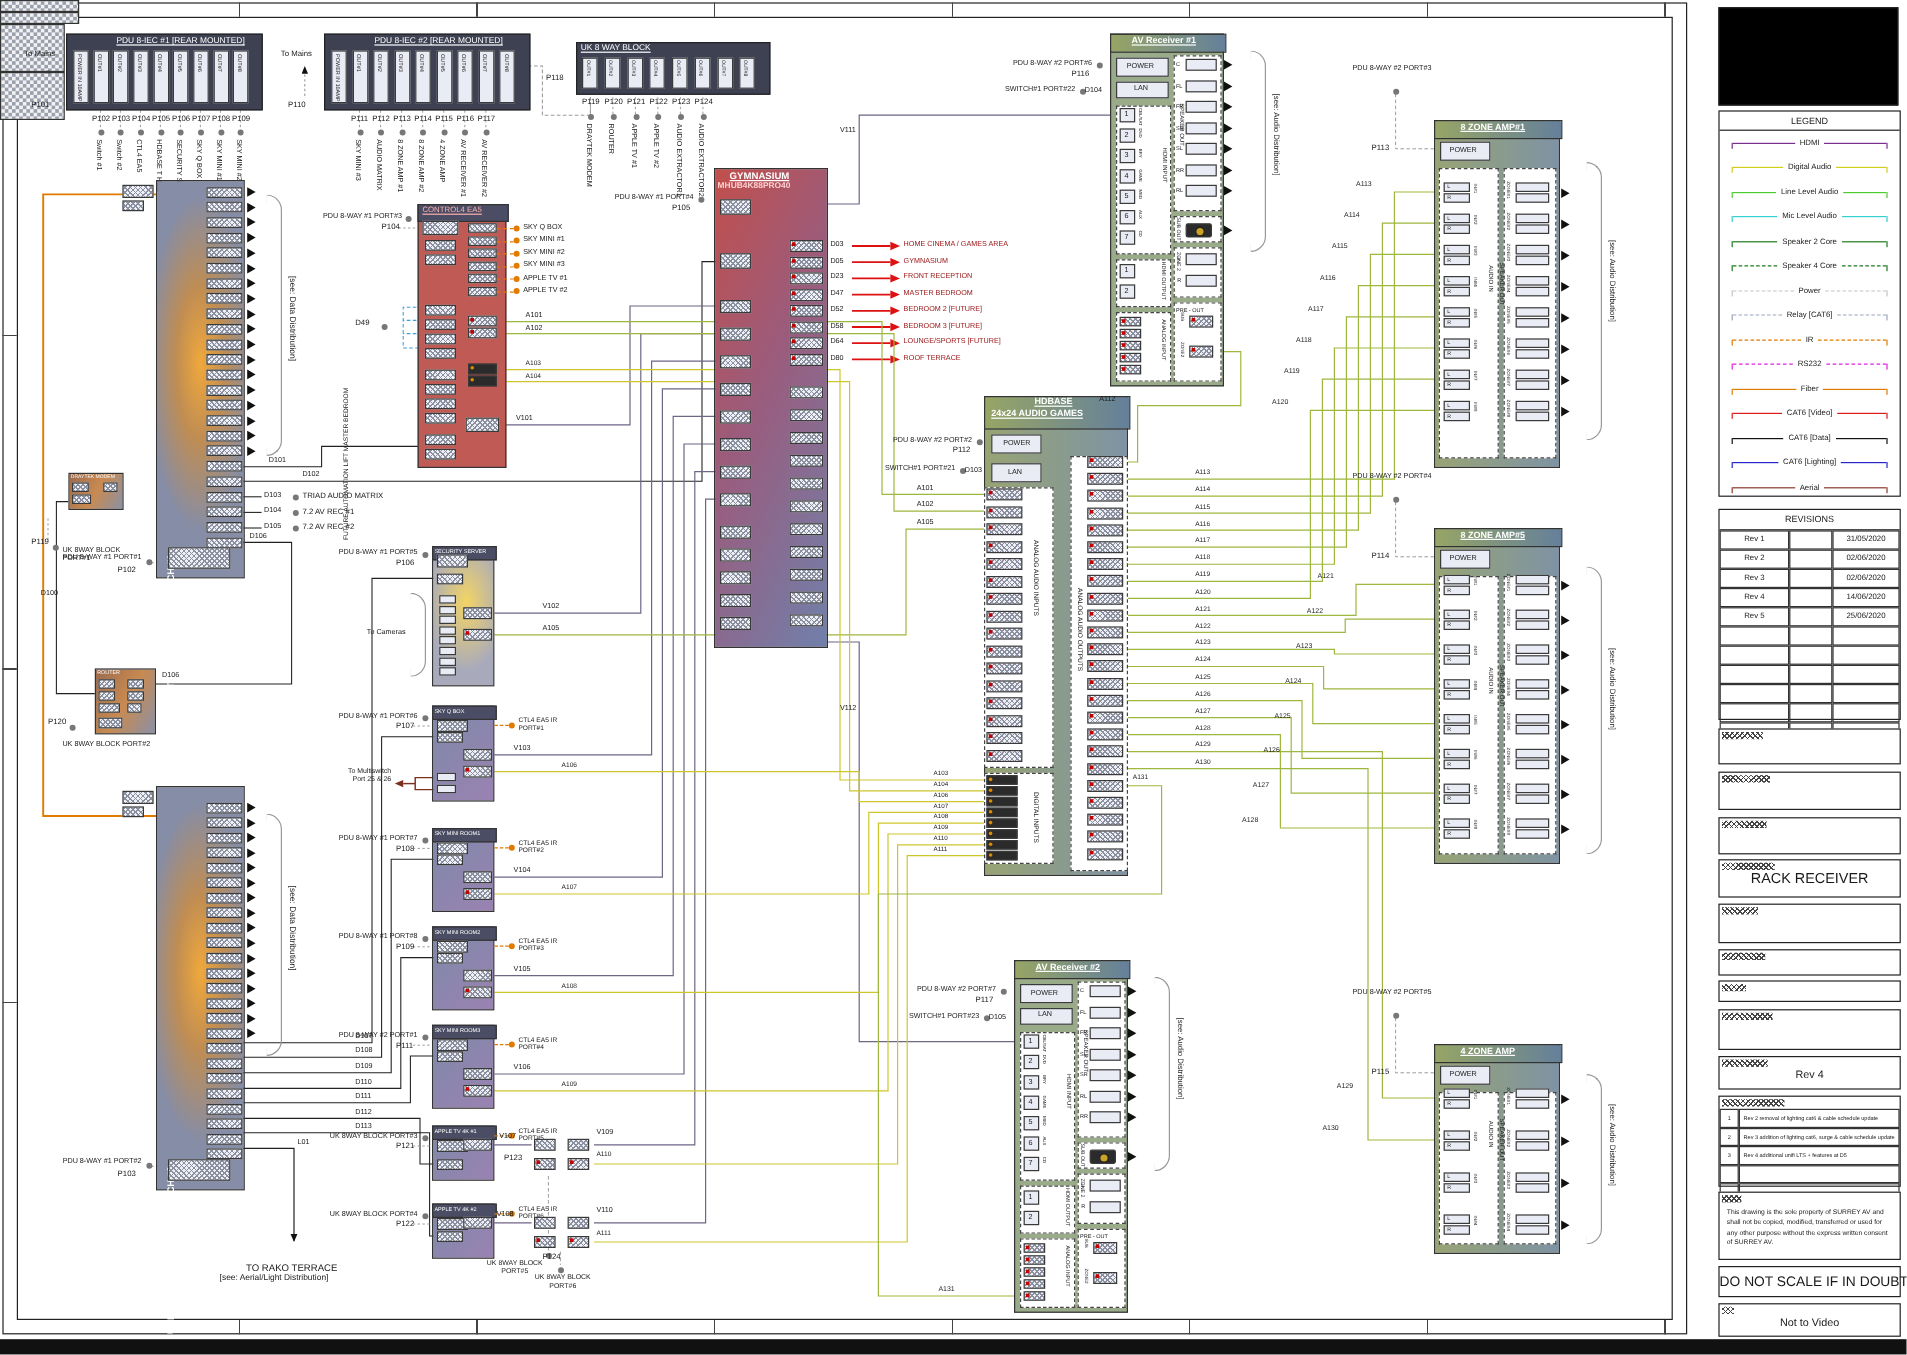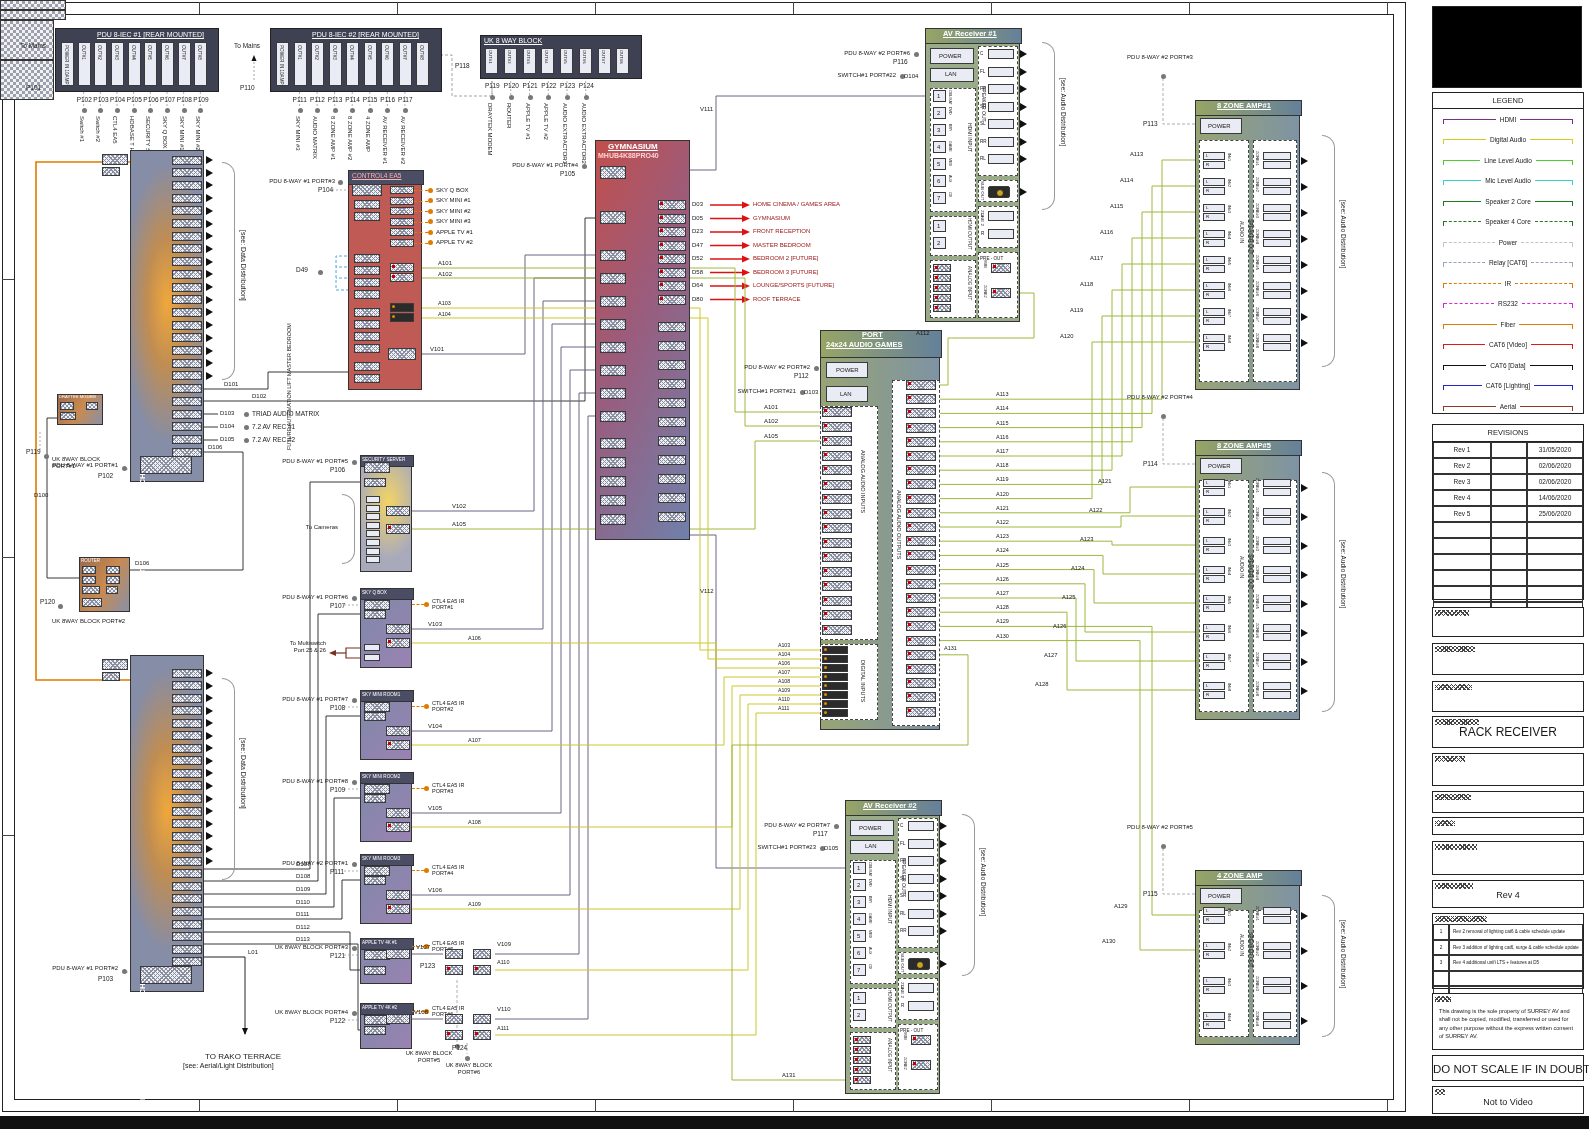--- a/index.html
+++ b/index.html
@@ -689,21 +689,21 @@
       <div class="lbl" style="left:692px;top:255px;font-size:6px;">D52</div>
       <div class="lbl" style="left:753px;top:255px;font-size:6px;color:#991111;">BEDROOM 2 [FUTURE]</div>
       <div class="lbl" style="left:692px;top:268.5px;font-size:6px;">D58</div>
       <div class="lbl" style="left:753px;top:268.5px;font-size:6px;color:#991111;">BEDROOM 3 [FUTURE]</div>
       <div class="lbl" style="left:692px;top:282px;font-size:6px;">D64</div>
       <div class="lbl" style="left:753px;top:282px;font-size:6px;color:#991111;">LOUNGE/SPORTS [FUTURE]</div>
       <div class="lbl" style="left:692px;top:295.5px;font-size:6px;">D80</div>
       <div class="lbl" style="left:753px;top:295.5px;font-size:6px;color:#991111;">ROOF TERRACE</div>
       <div class="comp g-grnbody" style="left:820px;top:330px;width:120px;height:400px"></div>
       <div class="g-grnhdr" style="position:absolute;left:820px;top:330px;width:120px;height:26px;border:1px solid #333"></div>
-      <div class="lbl" style="left: 862px; top: 331px; font-size: 7.5px; color: rgb(255, 255, 255); font-weight: bold; text-decoration: underline;">PORT</div>
+      <div class="lbl" style="left: 862px; top: 331px; font-size: 7.5px; color: rgb(255, 255, 255); font-weight: bold; text-decoration: underline;">HDBASE</div>
       <div class="lbl" style="left: 826px; top: 341px; font-size: 7.5px; color: rgb(255, 255, 255); font-weight: bold; text-decoration: underline;">24x24 AUDIO GAMES</div>
       <div class="port " style="left:826px;top:362px;width:42px;height:16px"></div>
       <div class="lbl" style="left:836px;top:367px;font-size:6px;">POWER</div>
       <div class="port " style="left:826px;top:386px;width:42px;height:16px"></div>
       <div class="lbl" style="left:840px;top:391px;font-size:6px;">LAN</div>
       <div class="lbl r" style="left:700px;top:364px;width:110px;font-size:6px;">PDU 8-WAY #2 PORT#2</div>
       <div class="bullet" style="left:814px;top:366px"></div>
       <div class="lbl" style="left:794px;top:372px;font-size:6.5px;">P112</div>
       <div class="lbl r" style="left:700px;top:388px;width:96px;font-size:6px;">SWITCH#1 PORT#21</div>
       <div class="bullet" style="left:800px;top:390px"></div>

